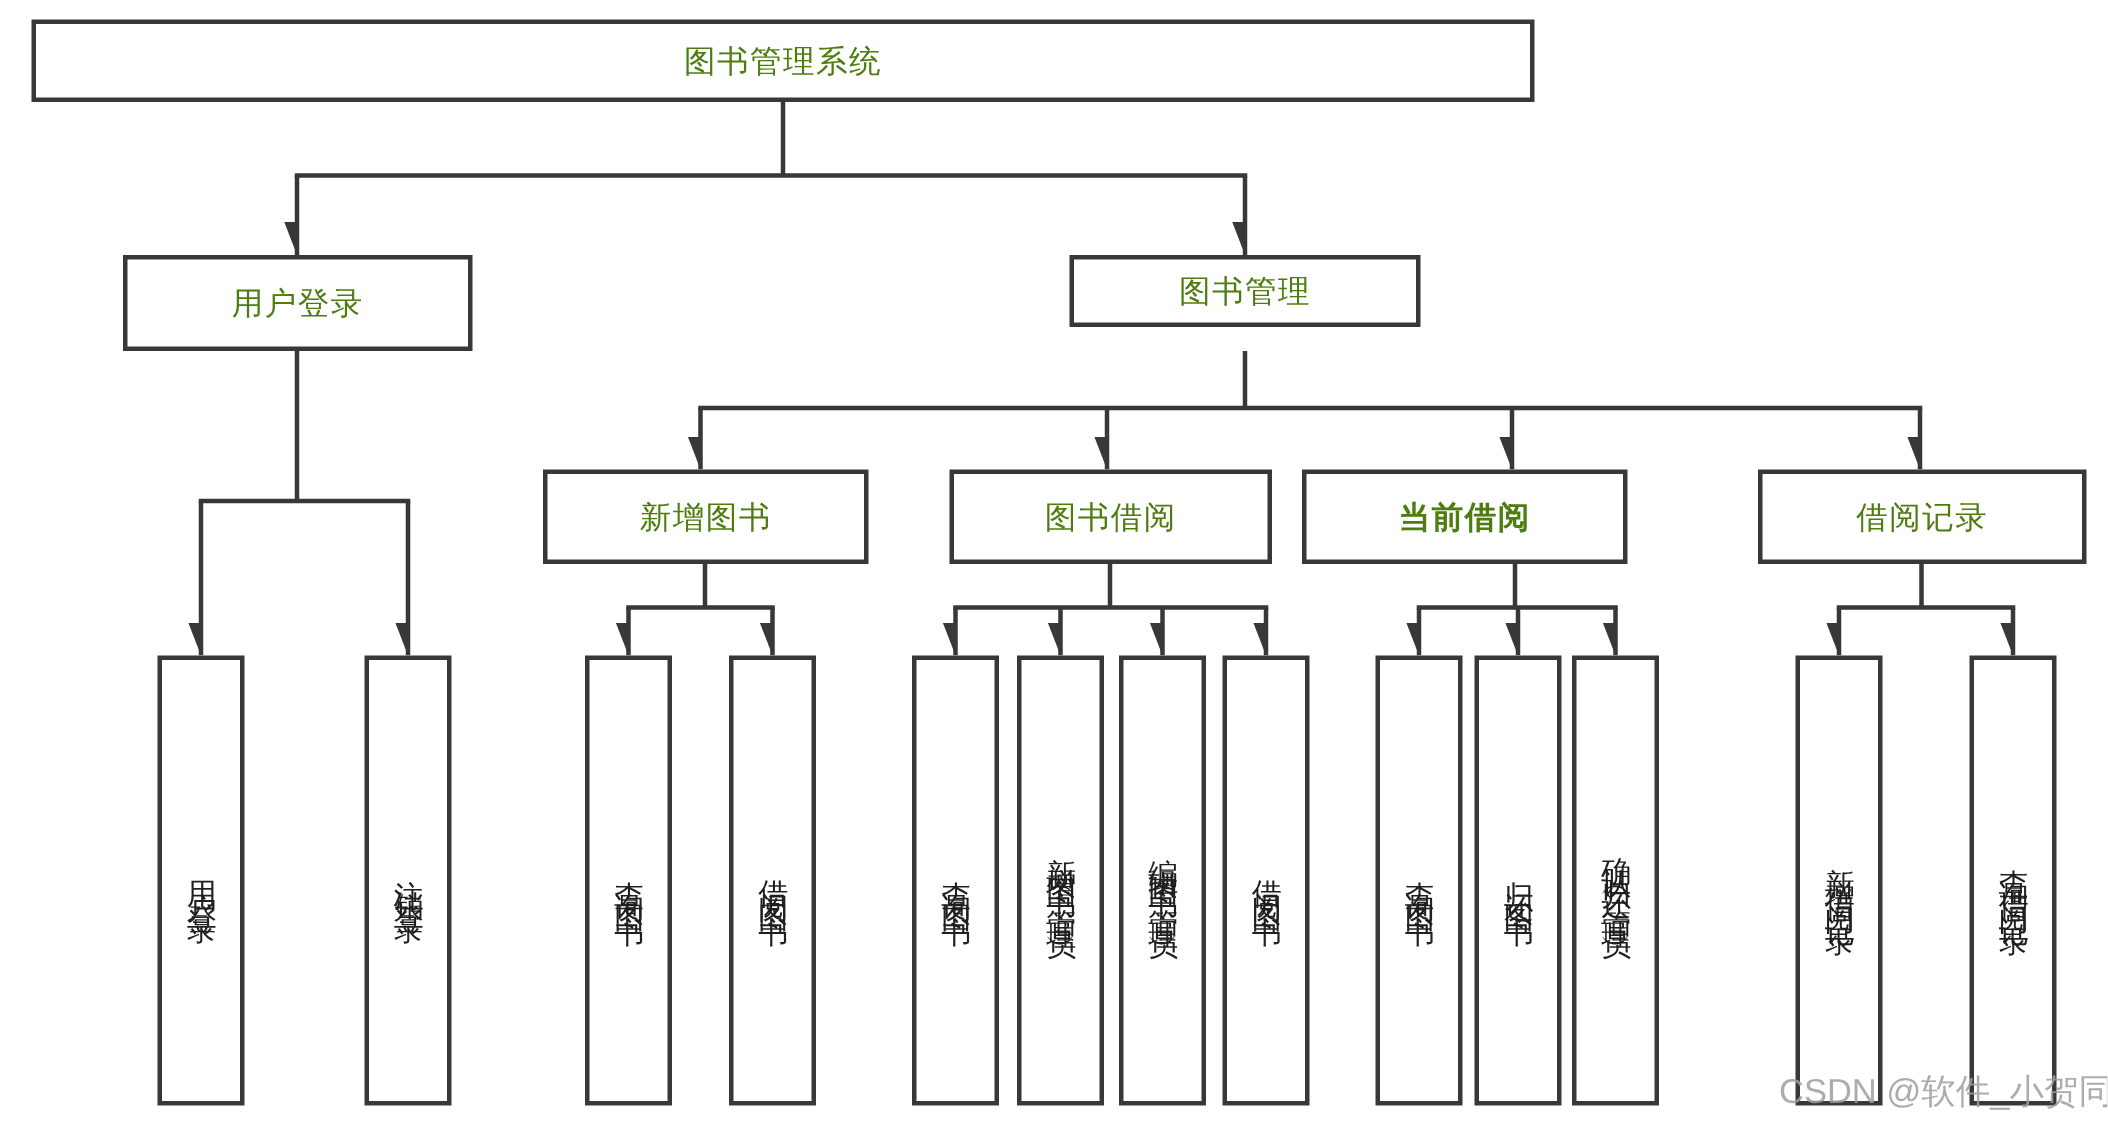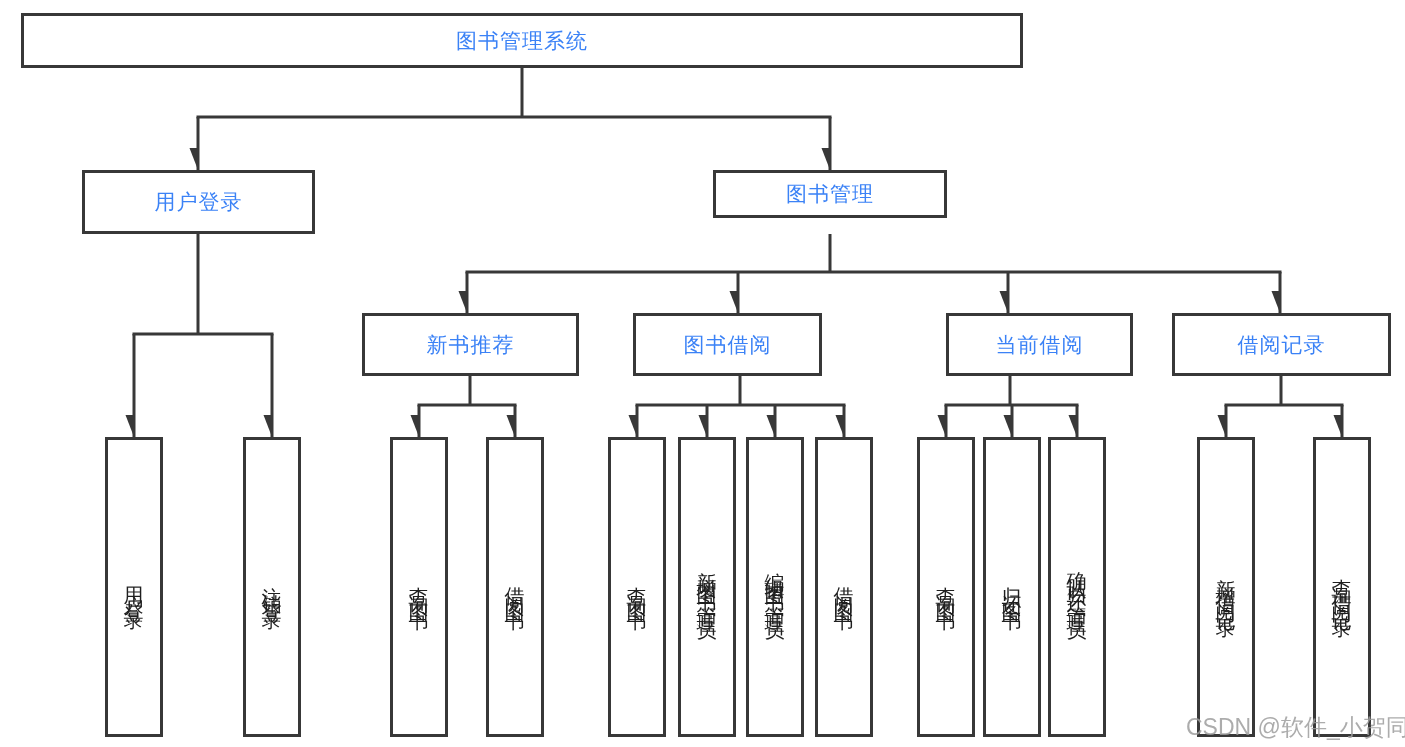--- a/index.html
+++ b/index.html
@@ -27,31 +27,31 @@
     box-sizing: border-box;
     border: 3px solid #383838;
     background: #ffffff;
     display: flex;
     align-items: center;
     justify-content: center;
     z-index: 2;
   }
   .hbox {
     font-size: 21px;
-    color: #3b82f6;
+    color: #4d7c0f;
     letter-spacing: 1px;
     white-space: nowrap;
   }
   .root-box    { left: 21px;  top: 13px;  width: 1002px; height: 55px; }
   .lvl2-a      { left: 82px;  top: 170px; width: 233px;  height: 64px; }
   .lvl2-b      { left: 713px; top: 170px; width: 234px;  height: 48px; }
   .lvl3        { top: 313px;  height: 63px; }
   .lvl3-a      { left: 362px;  width: 217px; }
-  .lvl3-b      { left: 633px;  width: 189px; text-align: center; }
-  .lvl3-c      { left: 946px;  width: 187px; }
+  .lvl3-b      { left: 633px;  width: 215px; text-align: center; }
+  .lvl3-c      { left: 868px;  width: 217px; font-weight: bold; }
   .lvl3-d      { left: 1172px; width: 219px; }
   .leaf {
     top: 437px;
     width: 58px;
     height: 300px;
     font-size: 20px;
     color: #1f1f1f;
   }
   .leaf span {
     writing-mode: vertical-rl;
@@ -137,21 +137,21 @@
   </div>
 
   <div class="box lvl2-a hbox">
     <span>用户登录</span>
   </div>
   <div class="box lvl2-b hbox">
     <span>图书管理</span>
   </div>
 
   <div class="box lvl3 lvl3-a hbox">
-    <span>新书推荐</span>
+    <span>新增图书</span>
   </div>
   <div class="box lvl3 lvl3-b hbox">
     <span>图书借阅</span>
   </div>
   <div class="box lvl3 lvl3-c hbox">
     <span>当前借阅</span>
   </div>
   <div class="box lvl3 lvl3-d hbox">
     <span>借阅记录</span>
   </div>

